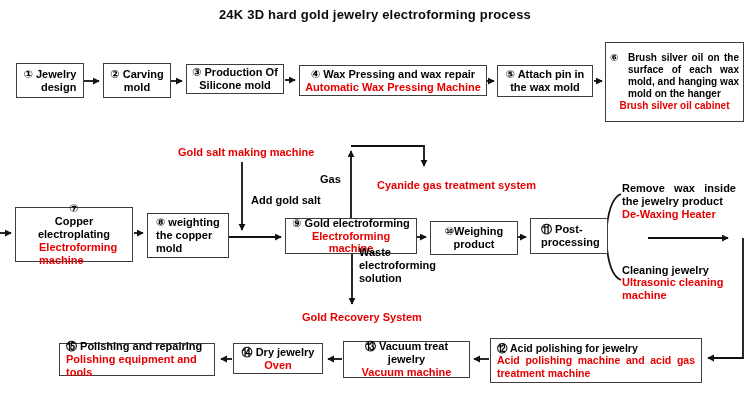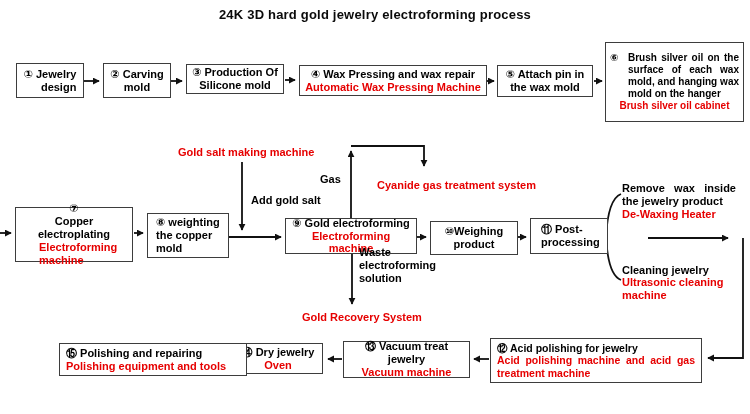--- a/index.html
+++ b/index.html
@@ -144,21 +144,21 @@
   <div class="box" style="left:343px;top:341px;width:127px;height:37px;">
     <div class="box-text">⑬ Vacuum treat jewelry</div>
     <div class="machine">Vacuum machine</div>
   </div>
 
   <div class="box" style="left:233px;top:343px;width:90px;height:31px;text-align:right;">
     <div class="box-text">⑭  Dry jewelry</div>
     <div class="machine">Oven</div>
   </div>
 
-  <div class="box align-left" style="left:59px;top:343px;width:188px;height:33px;padding-left:6px;">
+  <div class="box align-left" style="left:59px;top:343px;width:156px;height:33px;padding-left:6px;">
     <div class="box-text">⑮ Polishing and repairing</div>
     <div class="machine">Polishing equipment and tools</div>
   </div>
 
   <div class="lbl red" style="left:178px;top:146px;">Gold salt making machine</div>
 
   <div class="lbl" style="left:251px;top:194px;">Add gold salt</div>
 
   <div class="lbl" style="left:320px;top:173px;">Gas</div>
 

